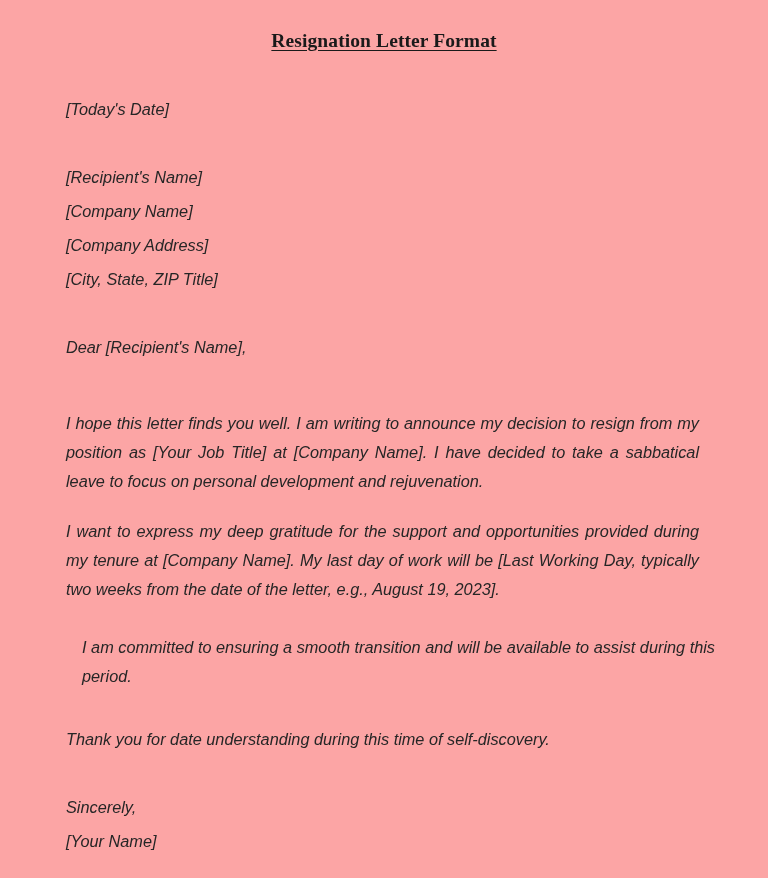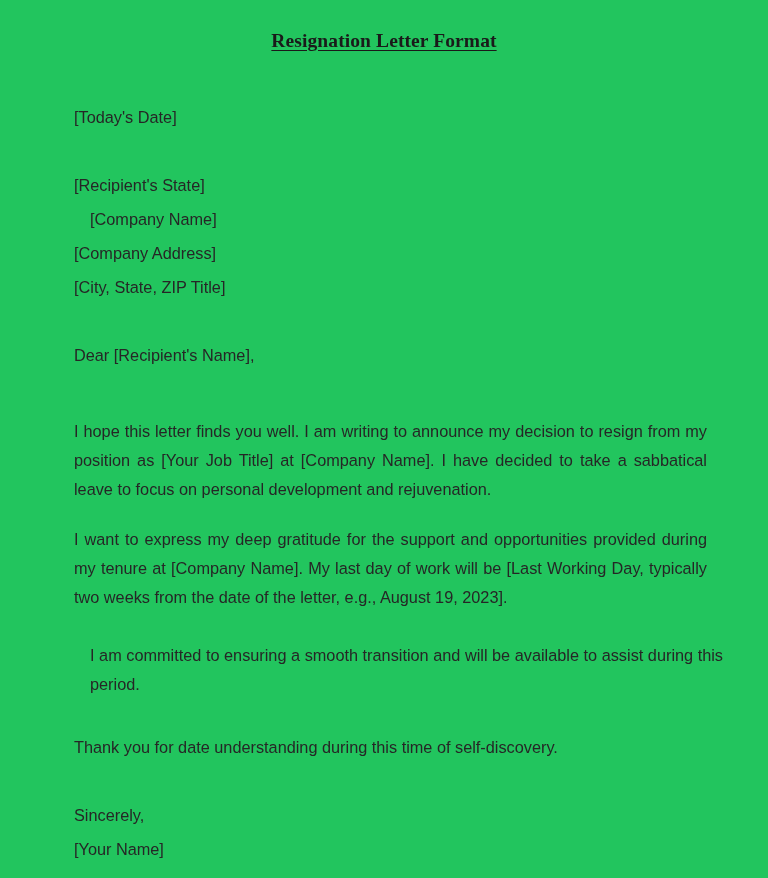--- a/index.html
+++ b/index.html
@@ -6,21 +6,21 @@
   html, body {
     margin: 0;
     padding: 0;
     background: #ffffff;
   }
 
   .page {
     position: relative;
     width: 768px;
     height: 878px;
-    background: #22c55e;
+    background: #fca5a5;
     overflow: hidden;
     box-sizing: border-box;
   }
 
   .doc-body {
     position: absolute;
     left: 62px;
     top: 0;
     width: 633px;
   }
@@ -36,32 +36,33 @@
     margin: 0;
     padding-top: 30px;
     letter-spacing: 0.1px;
   }
 
   .block {
     font-family: "Liberation Sans", "DejaVu Sans", sans-serif;
     font-size: 16.3px;
     line-height: 29px;
     color: #262626;
-    margin: 12px;
+    margin: 4px;
+    font-style: italic;
     -webkit-font-smoothing: antialiased;
   }
 
   .para {
     text-align: justify;
     text-justify: inter-word;
   }
 
   .date-line      { position: absolute; top: 91px;  left: 0; }
   .addr-line-0    { position: absolute; top: 159px; left: 0; }
-  .addr-line-1    { position: absolute; top: 193px; left: 16px; }
+  .addr-line-1    { position: absolute; top: 193px; left: 0; }
   .addr-line-2    { position: absolute; top: 227px; left: 0; }
   .addr-line-3    { position: absolute; top: 261px; left: 0; }
   .salutation     { position: absolute; top: 329px; left: 0; }
   .para-0         { position: absolute; top: 405px; left: 0; width: 633px; }
   .para-1         { position: absolute; top: 513px; left: 0; width: 633px; }
   .para-2         { position: absolute; top: 629px; left: 16px; width: 633px; }
   .para-3         { position: absolute; top: 721px; left: 0; width: 633px; }
   .closing-line   { position: absolute; top: 789px; left: 0; }
   .signature-line { position: absolute; top: 823px; left: 0; }
 </style>
@@ -69,21 +70,21 @@
 <body>
 
 <div class="page">
 
   <h1 class="letter-title">Resignation Letter Format</h1>
 
   <div class="doc-body">
 
     <p class="block date-line">[Today's Date]</p>
 
-    <p class="block addr-line-0">[Recipient's State]</p>
+    <p class="block addr-line-0">[Recipient's Name]</p>
 
     <p class="block addr-line-1">[Company Name]</p>
 
     <p class="block addr-line-2">[Company Address]</p>
 
     <p class="block addr-line-3">[City, State, ZIP Title]</p>
 
     <p class="block salutation">Dear [Recipient's Name],</p>
 
     <p class="block para para-0">I hope this letter finds you well. I am writing to announce my decision to resign from my position as [Your Job Title] at [Company Name]. I have decided to take a sabbatical leave to focus on personal development and rejuvenation.</p>

